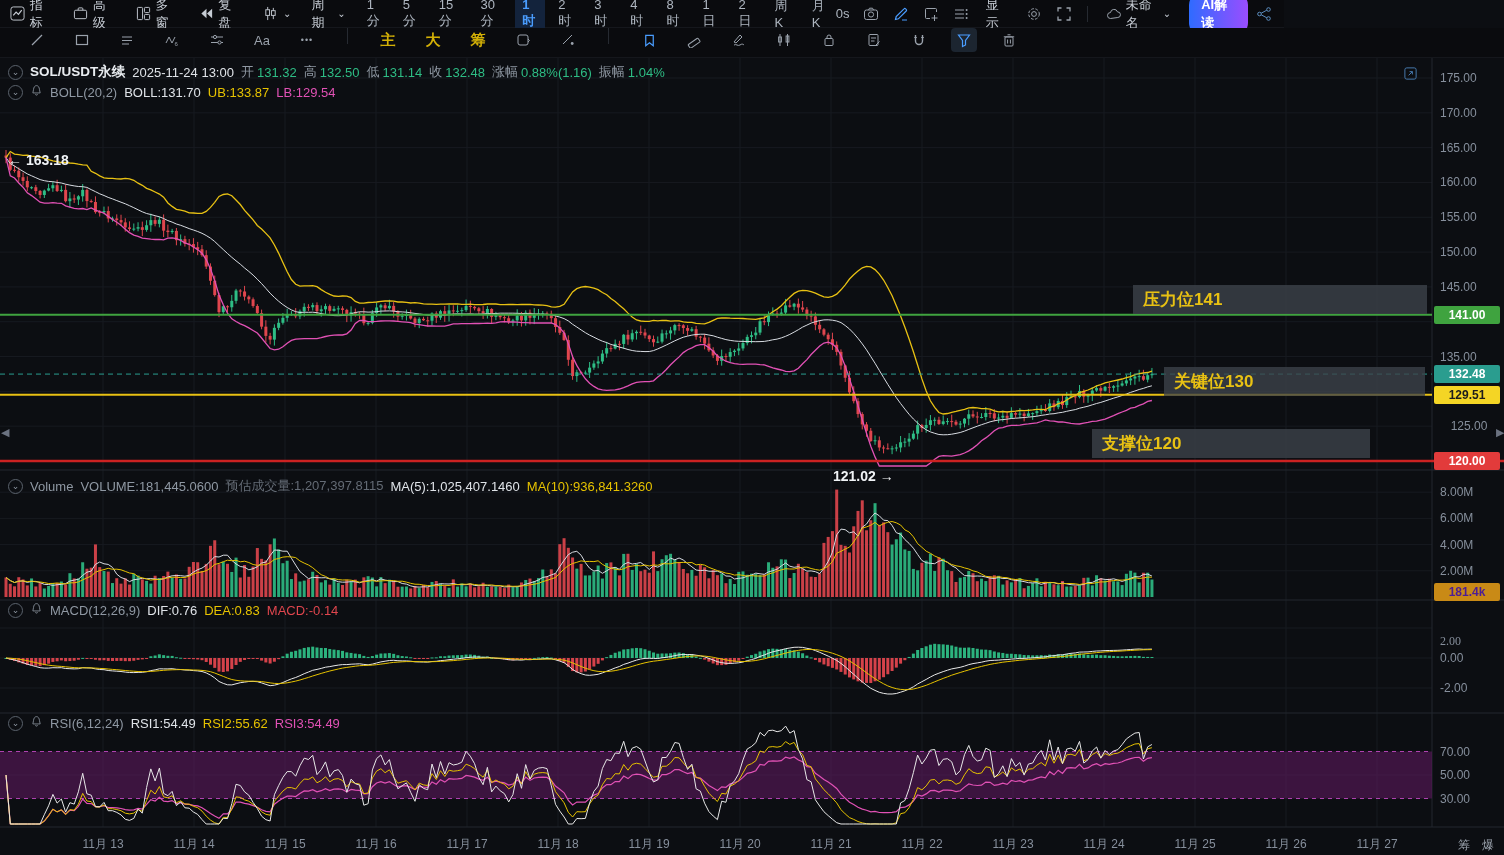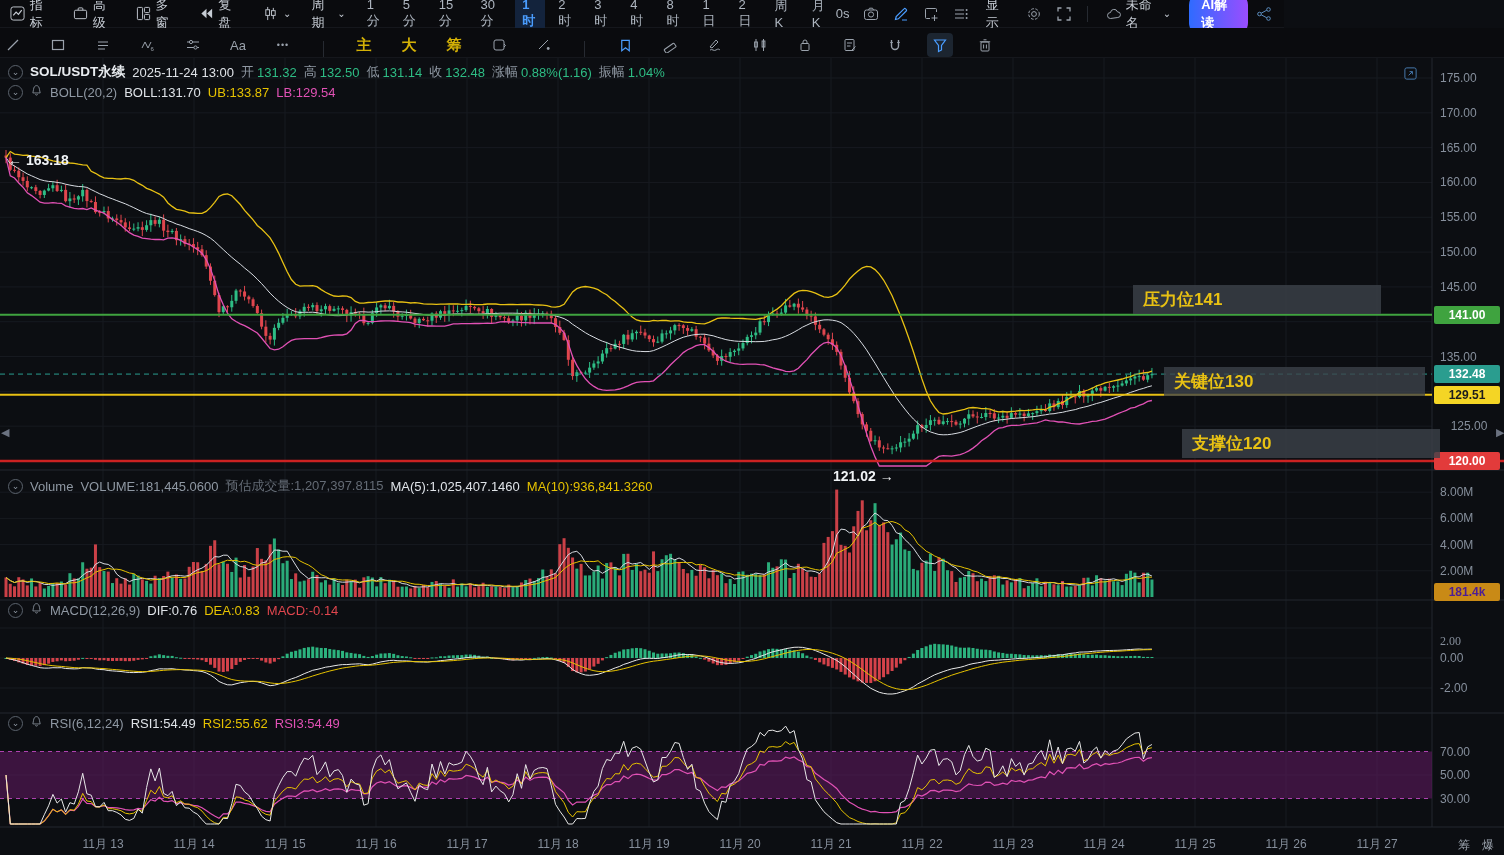--- a/index.html
+++ b/index.html
@@ -13,21 +13,21 @@
   .topbar .grp { display:flex; align-items:center; gap:4px; padding:0 10px; cursor:pointer; color:#c6ccd4; font-size:13px; }
   .tf { padding:2px 7px; font-size:13px; color:#aeb6c0; cursor:pointer; border-radius:3px; }
   .tf.active { color:#4a9dff; background:#13233c; font-weight:bold; }
   .spacer { flex:1; }
   .ico { display:inline-flex; align-items:center; justify-content:center; width:18px; height:18px; }
   .vdiv { width:1px; height:16px; background:#262a31; margin:0 8px; }
   .ai-pill { background:linear-gradient(90deg,#2f6bff,#9a4dff); color:#fff; font-size:13px; font-weight:bold; padding:3px 12px; border-radius:12px; cursor:pointer; margin:0 8px; }
   .timer { font-size:13px; color:#aeb6c0; margin-right:6px; }
 
   
-  .drawbar { position:absolute; left:0; top:28px; width:1504px; height:30px; background:#0a0b0e; display:flex; align-items:flex-end; gap:19px; padding-left:0; border-bottom:1px solid #15171c; z-index:30; }
+  .drawbar { position:absolute; left:0; top:28px; width:1504px; height:30px; background:#0a0b0e; display:flex; align-items:flex-start; gap:19px; padding-left:24px; border-bottom:1px solid #15171c; z-index:30; }
   .tool { width:26px; height:24px; display:flex; align-items:center; justify-content:center; color:#9aa2ac; cursor:pointer; border-radius:4px; font-size:14px; }
   .tool.yellow { color:#d4b106; font-size:15px; font-weight:bold; }
   .tool.blue { color:#4a9dff; }
   .tool.activebg { background:#1c2530; color:#4a9dff; }
 
   
   .legend { position:absolute; display:flex; align-items:center; gap:7px; font-size:13px; z-index:20; white-space:nowrap; }
   .legend .circ { width:15px; height:15px; border:1px solid #5a626c; border-radius:50%; color:#8f98a3; font-size:9px; display:flex; align-items:center; justify-content:center; cursor:pointer; }
   .lw { color:#dfe3e8; } .lg { color:#8f98a3; } .lgd { color:#646b75;text-align:center; }
   .lteal { color:#2ebd85; } .lyel { color:#e6c200; } .lmag { color:#e151b5; } .lred { color:#e0464e; }
@@ -1491,23 +1491,23 @@
     <span><svg width="13" height="13" viewBox="0 0 16 16">
           <path d="M8 2 C5.6 2 4.6 4.4 4.4 6.5 L3.5 11 H12.5 L11.6 6.5 C11.4 4.4 10.4 2 8 2 Z" fill="none" stroke="#8f98a3"></path>
           <path d="M6.8 12.5 a1.2 1.2 0 0 0 2.4 0" fill="none" stroke="#8f98a3"></path>
         </svg></span>
     <span class="lg">RSI(6,12,24)</span>
     <span class="lw">RSI1:54.49</span>
     <span class="lyel">RSI2:55.62</span>
     <span class="lmag">RSI3:54.49</span>
   </div>
 
-  <div class="anno" style="left:1133px;top:285px;width:248px">压力位141</div>
+  <div class="anno" style="left:1133px;top:285px;width:294px">压力位141</div>
   <div class="anno" style="left:1164px;top:367px;width:261px">关键位130</div>
-  <div class="anno" style="left:1182px;top:429px;width:258px">支撑位120</div>
+  <div class="anno" style="left:1092px;top:429px;width:278px">支撑位120</div>
   <div class="marker" style="left:8px;top:152px">← 163.18</div>
   <div class="marker" style="left:833px;top:468px">121.02 →</div>
 
   <div style="position:absolute;left:1403px;top:66px;z-index:18"><svg width="15" height="15" viewBox="0 0 16 16">
         <rect x="2" y="2" width="12" height="12" rx="2" fill="none" stroke="#4a7fb5"></rect>
         <path d="M6 10 L10 6 M10 6 h-3 M10 6 v3" fill="none" stroke="#4a7fb5"></path>
       </svg></div>
 
   <div class="edgearrow" style="left:1px;top:426px">◀</div>
   <div class="edgearrow" style="left:1496px;top:426px">▶</div>

